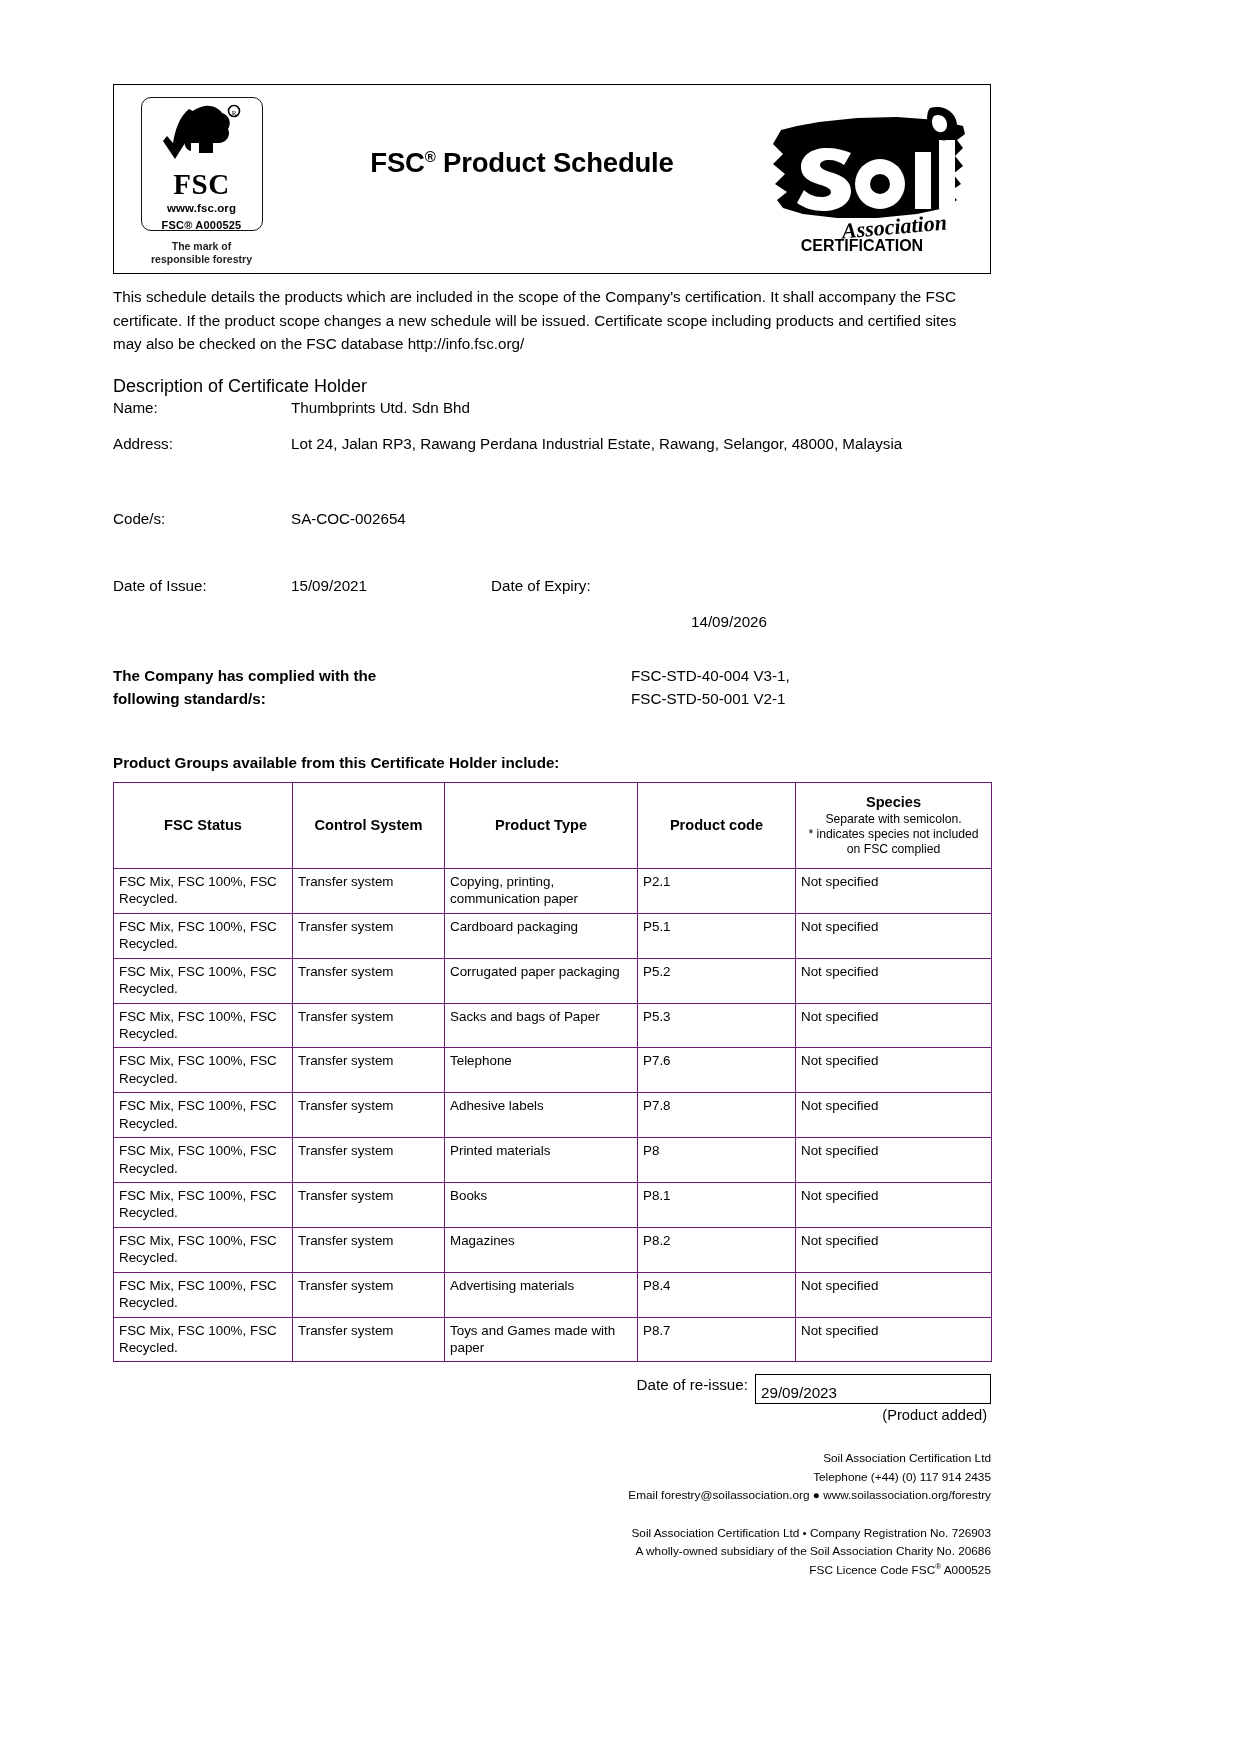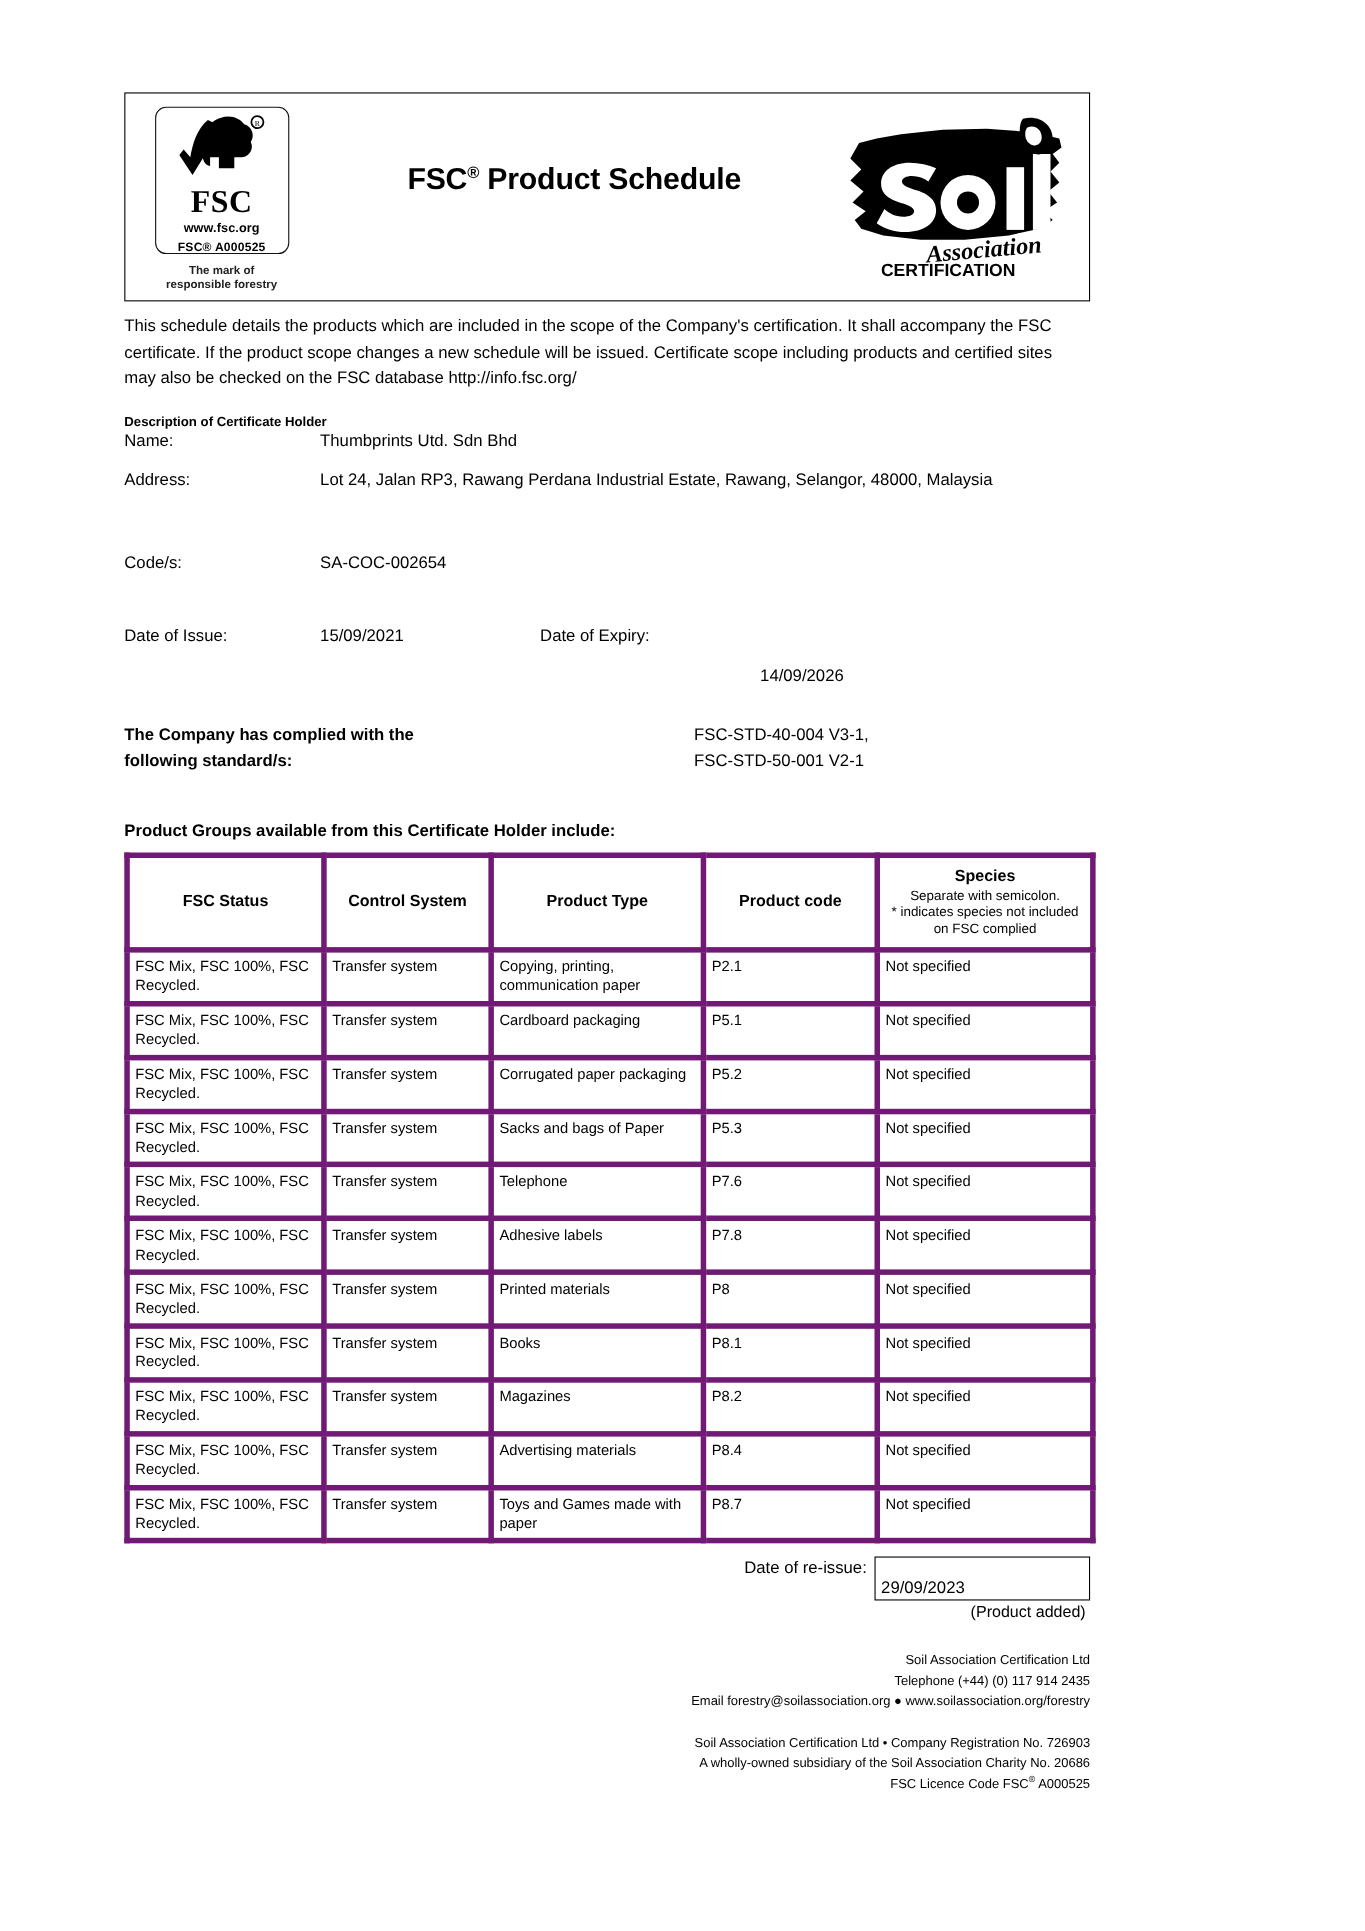--- a/index.html
+++ b/index.html
@@ -112,22 +112,22 @@
   
   .intro {
     margin-top: 11px;
     font-size: 15.2px;
     line-height: 1.55;
     width: 872px;
   }
 
   
   .section-head {
-    font-size: 12px;
-    font-weight: bold;
+    font-size: 18px;
+    font-weight: normal;
     margin-top: 20px;
   }
   .row {
     display: flex;
     font-size: 15.2px;
     line-height: 1.5;
   }
   .row .lbl { width: 178px; flex: 0 0 178px; }
   .row .val { flex: 1; }
   .gap-sm { height: 14px; }
@@ -153,21 +153,21 @@
   }
 
   
   table.products {
     margin-top: 11px;
     border-collapse: collapse;
     width: 878px;
     table-layout: fixed;
   }
   table.products td, table.products th {
-    border: 5px solid #701a75;
+    border: 1px solid #701a75;
     vertical-align: top;
     padding: 4px 5px 5px 5px;
     font-size: 13.4px;
     line-height: 1.3;
   }
   table.products thead th {
     text-align: center;
     vertical-align: middle;
     padding: 6px 4px 7px 4px;
     height: 86px;
@@ -187,23 +187,23 @@
     justify-content: flex-end;
     align-items: flex-start;
     margin-top: 12px;
   }
   .reissue-label {
     font-size: 15.2px;
     padding: 2px 7px 2px 0;
   }
   .reissue-box {
     border: 1px solid #000;
-    width: 196px;
-    font-size: 15.2px;
-    padding: 19px 5px 2px 5px;
+    width: 236px;
+    font-size: 15.2px;
+    padding: 9px 5px 2px 5px;
   }
   .reissue-note {
     text-align: right;
     font-size: 14.6px;
     margin-top: 3px;
     padding-right: 4px;
     width: 100%;
   }
   .reissue-col { display: flex; flex-direction: column; align-items: flex-end; }
 

